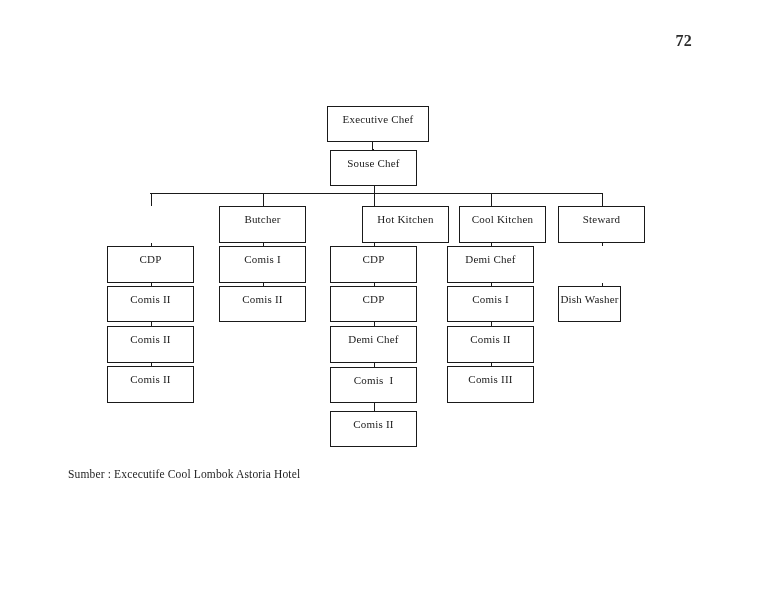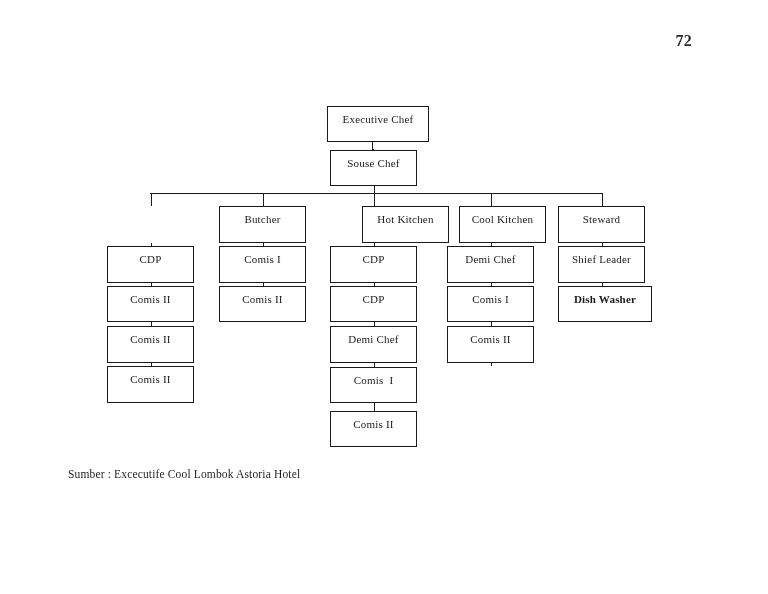--- a/index.html
+++ b/index.html
@@ -121,19 +121,19 @@
       <div class="node" style="left: 219px; top: 246px; width: 87px; height: 37px;">Comis I</div>
       <div class="node" style="left: 219px; top: 286px; width: 87px; height: 36px;">Comis II</div>
       <div class="node" style="left: 330px; top: 246px; width: 87px; height: 37px;">CDP</div>
       <div class="node" style="left: 330px; top: 286px; width: 87px; height: 36px;">CDP</div>
       <div class="node" style="left: 330px; top: 326px; width: 87px; height: 37px;">Demi Chef</div>
       <div class="node" style="left: 330px; top: 367px; width: 87px; height: 36px;">Comis  I</div>
       <div class="node" style="left: 330px; top: 411px; width: 87px; height: 36px;">Comis II</div>
       <div class="node" style="left: 447px; top: 246px; width: 87px; height: 37px;">Demi Chef</div>
       <div class="node" style="left: 447px; top: 286px; width: 87px; height: 36px;">Comis I</div>
       <div class="node" style="left: 447px; top: 326px; width: 87px; height: 37px;">Comis II</div>
-      <div class="node" style="left: 558px; top: 246px; width: 87px; height: 37px;">Shief Leader</div>
-      <div class="node" style="left: 558px; top: 286px; width: 94px; height: 36px; font-weight: bold;">Dish Washer</div>
+      <div class="node" style="left: 447px; top: 366px; width: 87px; height: 37px;">Comis III</div>
+      <div class="node" style="left: 558px; top: 286px; width: 63px; height: 36px;">Dish Washer</div>
     </div>
 
   <div class="source">Sumber : Excecutife Cool Lombok Astoria Hotel</div>
 
 </div>
 
 </body></html>

